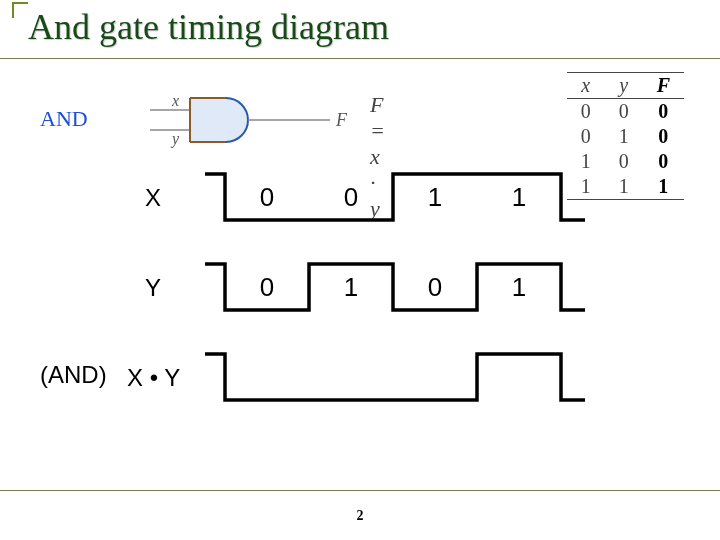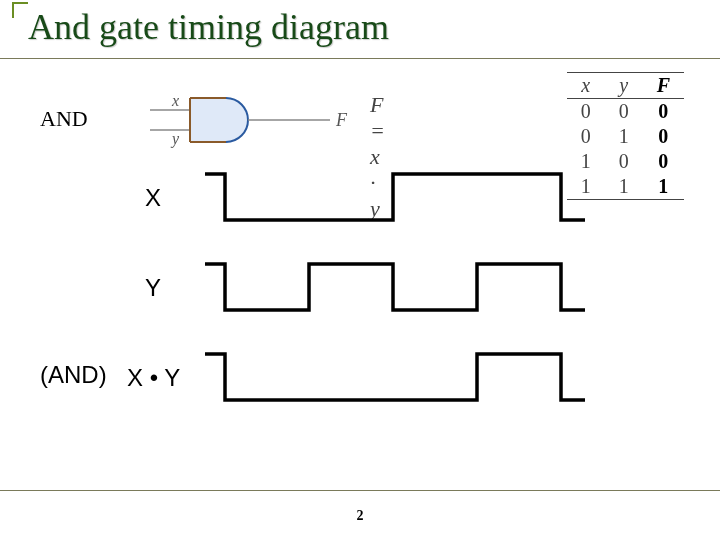--- a/index.html
+++ b/index.html
@@ -83,21 +83,21 @@
   .truth th.emph, .truth td.emph { color: #000; font-weight: bold; font-style: italic;}
   .truth td.emph { font-style: normal; font-weight: bold;}
 
   
   .gate-area { position: absolute; left: 40px; top: 92px; }
   .gate-label {
     position: absolute;
     left: 0; top: 14px;
     font-family: "Times New Roman", serif;
     font-size: 22px;
-    color: #000000;
+    color: #1d4ed8;
     text-align: right;
   }
   .eq {
     position: absolute;
     left: 330px; top: 0;
     font-family: "Times New Roman", serif;
     font-style: italic;
     font-size: 22px;
     color: #444;
   }
@@ -183,27 +183,33 @@
             <td class="emph">1</td>
           </tr>
       </tbody>
     </table>
   </div>
 
   <div class="timing">
 
     <div class="row">
       <div class="label">X</div>
+      <div class="vals">
+        <span>0</span><span>0</span><span>1</span><span>1</span>
+      </div>
       <svg class="wave-svg" width="400" height="56">
         <polyline fill="none" stroke="#000" stroke-width="3.5" points="0,4 20,4 20,50 188,50 188,4 356,4 356,50 380,50"></polyline>
       </svg>
     </div>
 
     <div class="row">
       <div class="label">Y</div>
+      <div class="vals">
+        <span>0</span><span>1</span><span>0</span><span>1</span>
+      </div>
       <svg class="wave-svg" width="400" height="56">
         <polyline fill="none" stroke="#000" stroke-width="3.5" points="0,4 20,4 20,50 104,50 104,4 188,4 188,50 272,50 272,4 356,4 356,50 380,50"></polyline>
       </svg>
     </div>
 
     <div class="row">
       <div class="prefix">(AND)</div>
       <div class="label" style="left:72px">X • Y</div>
       <svg class="wave-svg" width="400" height="56">
         <polyline fill="none" stroke="#000" stroke-width="3.5" points="0,4 20,4 20,50 272,50 272,4 356,4 356,50 380,50"></polyline>

